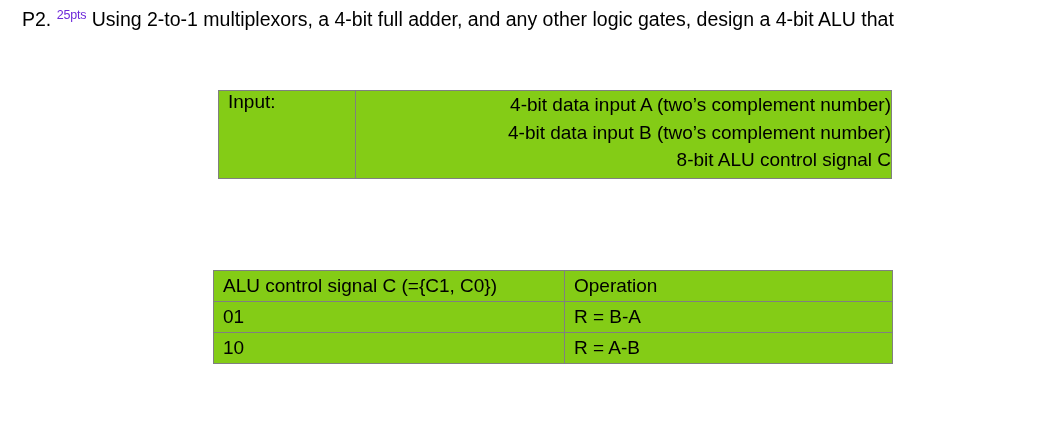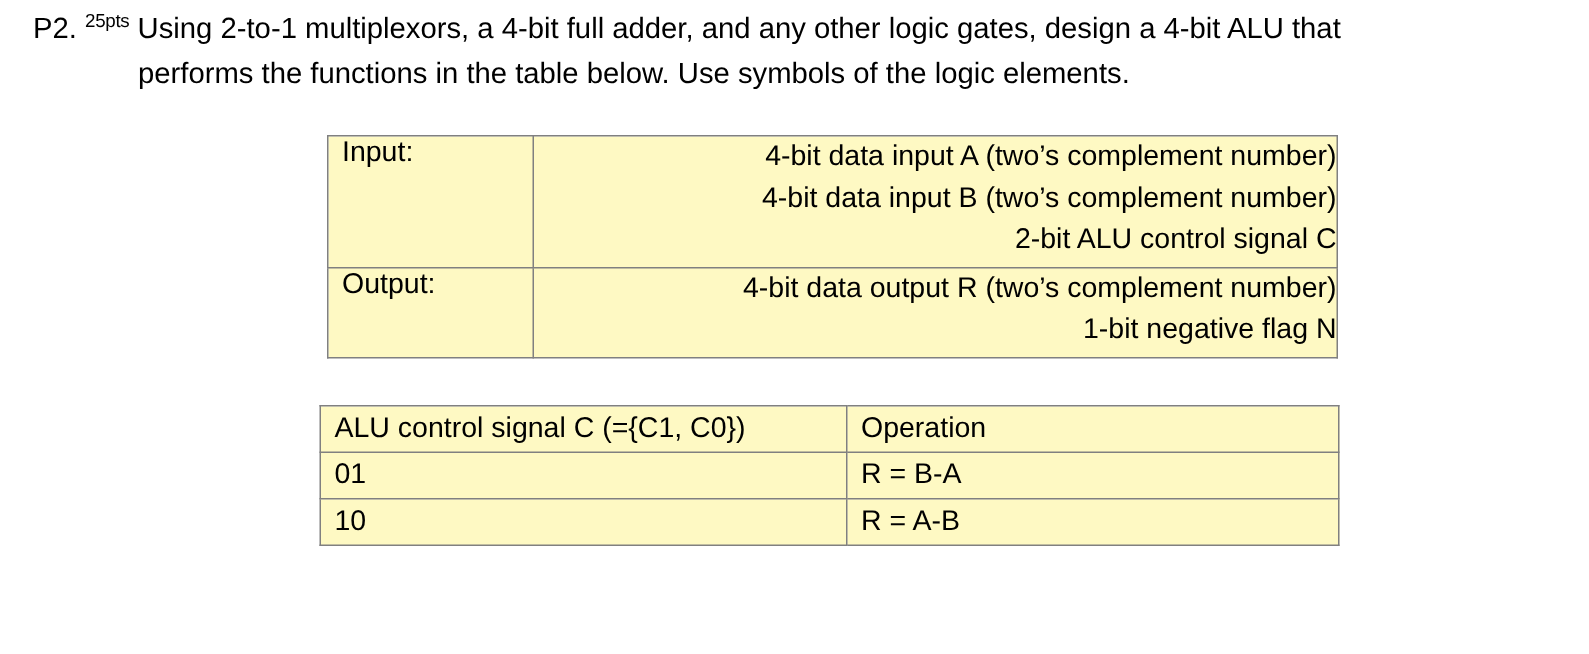--- a/index.html
+++ b/index.html
@@ -29,21 +29,21 @@
     color: #000000;
     white-space: nowrap;
   }
   .problem-line-1 {
     padding-left: 22px;
   }
   .problem-line-2 {
     padding-left: 92px;
   }
   .pts {
-    color: #000000;
+    color: #6d28d9;
     font-size: 12.5px;
     vertical-align: super;
     line-height: 0;
     letter-spacing: -0.2px;
     margin-top: 31px;
   }
   .label-p2 {
     letter-spacing: 0px;
   }
 
@@ -53,21 +53,21 @@
     border-collapse: collapse;
     font-size: 19px;
     color: #000000;
     background: #ffffff;
     table-layout: fixed;
   }
   .spec-table td {
     border: 1px solid #808080;
     padding: 0 0 0 9px;
     vertical-align: top;
-    background: #fef9c3;
+    background: #84cc16;
   }
   .cellline {
     display: block;
     line-height: 27.5px;
     white-space: nowrap;
     text-align: right;
   }
 
   
   #io-table {
@@ -96,44 +96,34 @@
     white-space: nowrap;
   }
 </style>
 </head>
 <body>
 
 <div class="problem">
   <div class="problem-line problem-line-1">
     <span class="label-p2">P2.</span><span>&nbsp;</span><span class="pts">25pts</span><span>&nbsp;</span><span>Using 2-to-1 multiplexors, a 4-bit full adder, and any other logic gates, design a 4-bit ALU that</span>
   </div>
-  <div class="problem-line problem-line-2">
-    <span>performs the functions in the table below. Use symbols of the logic elements.</span>
-  </div>
 </div>
 
 <table class="spec-table" id="io-table">
   <colgroup>
     <col class="col-label">
     <col class="col-desc">
   </colgroup>
   <tbody>
     <tr>
       <td class="col-label">Input:</td>
       <td class="col-desc pad-bottom">
         <span class="cellline">4-bit data input A (two’s complement number)</span>
         <span class="cellline">4-bit data input B (two’s complement number)</span>
-        <span class="cellline">2-bit ALU control signal C</span>
-      </td>
-    </tr>
-    <tr>
-      <td class="col-label">Output:</td>
-      <td class="col-desc pad-bottom">
-        <span class="cellline">4-bit data output R (two’s complement number)</span>
-        <span class="cellline">1-bit negative flag N</span>
+        <span class="cellline">8-bit ALU control signal C</span>
       </td>
     </tr>
   </tbody>
 </table>
 
 <table class="spec-table" id="op-table">
   <colgroup>
     <col class="col-ctrl">
     <col class="col-op">
   </colgroup>

